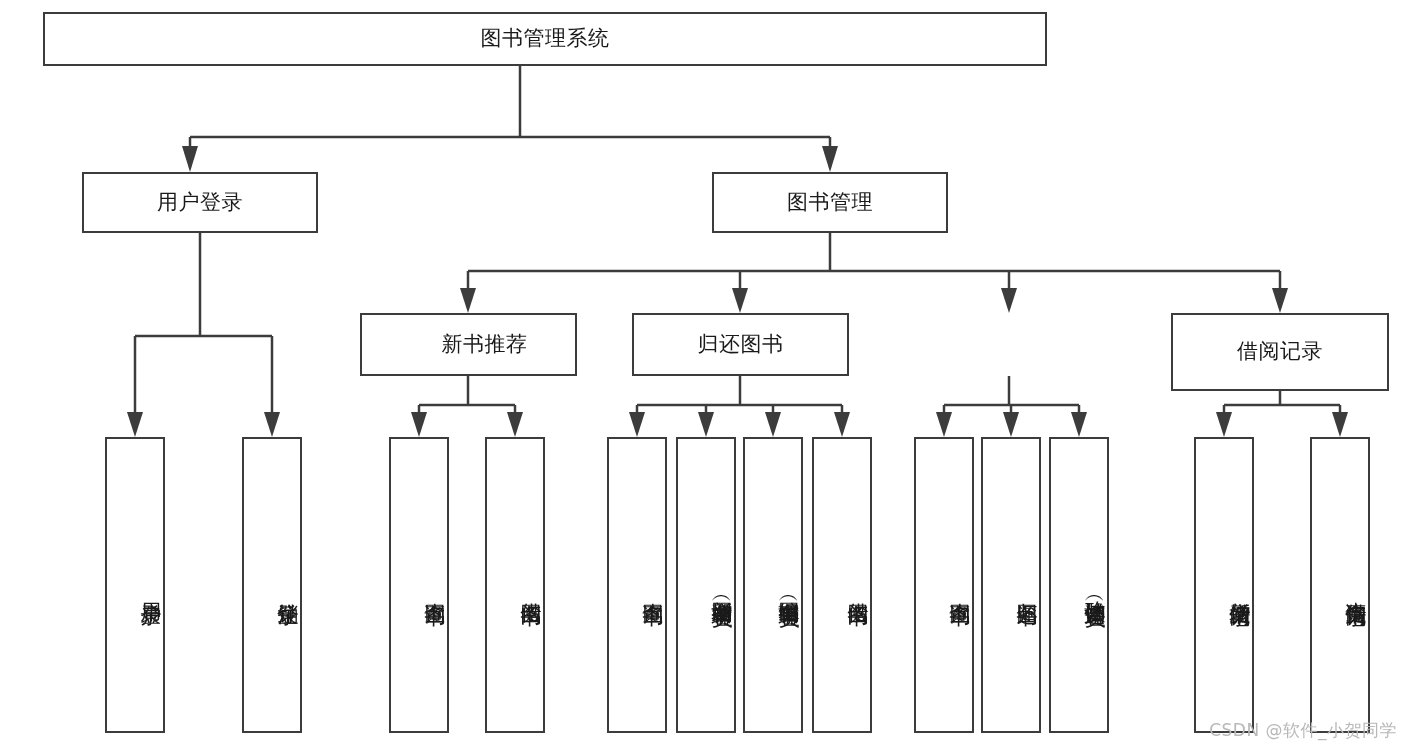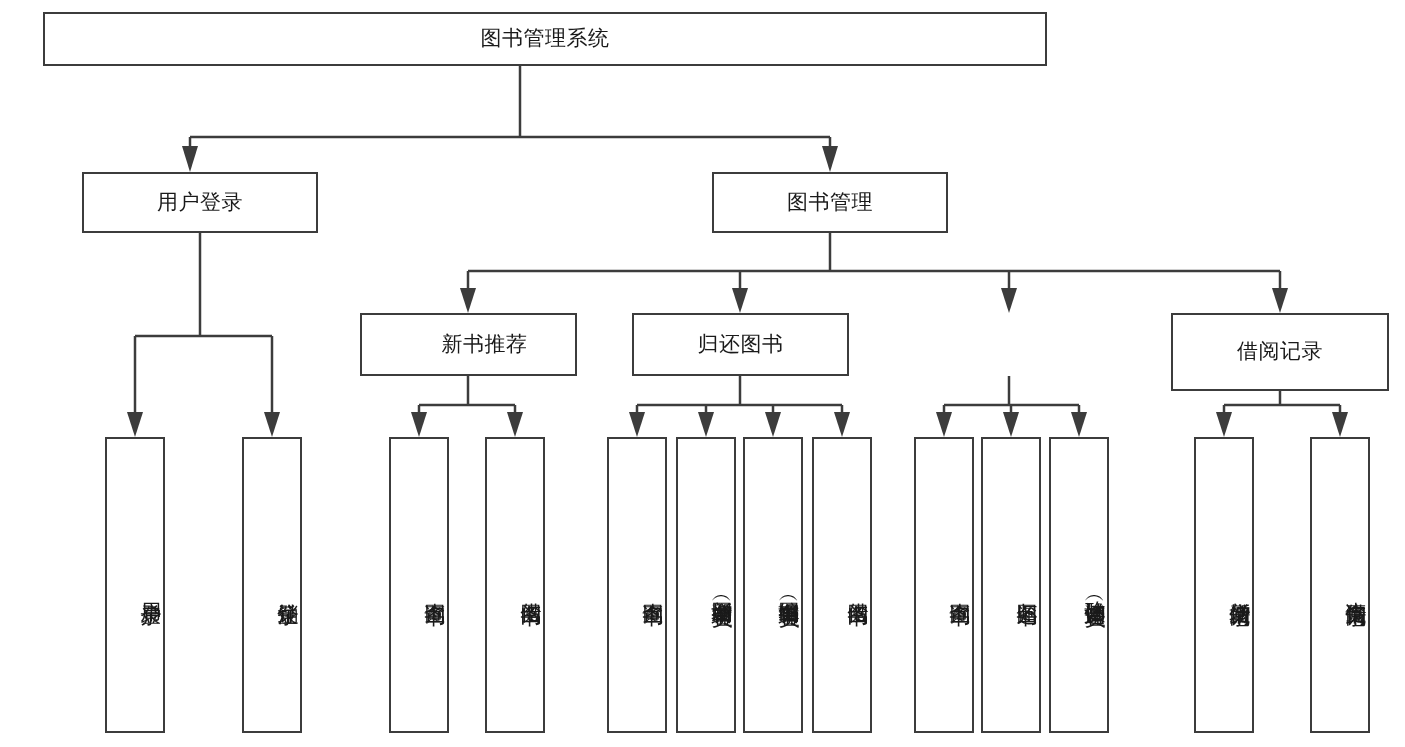--- a/index.html
+++ b/index.html
@@ -205,13 +205,14 @@
     <span class="vtext">确认归还（管理员）</span>
   </div>
 
   <div class="node node-v" style="left:1194px; top:437px; width:60px; height:296px;">
     <span class="vtext">新增借阅记录</span>
   </div>
   <div class="node node-v" style="left:1310px; top:437px; width:60px; height:296px;">
     <span class="vtext">查询借阅记录</span>
   </div>
 
+  <div id="watermark">CSDN @软件_小贺同学</div>
 </div>
 
 </body></html>

